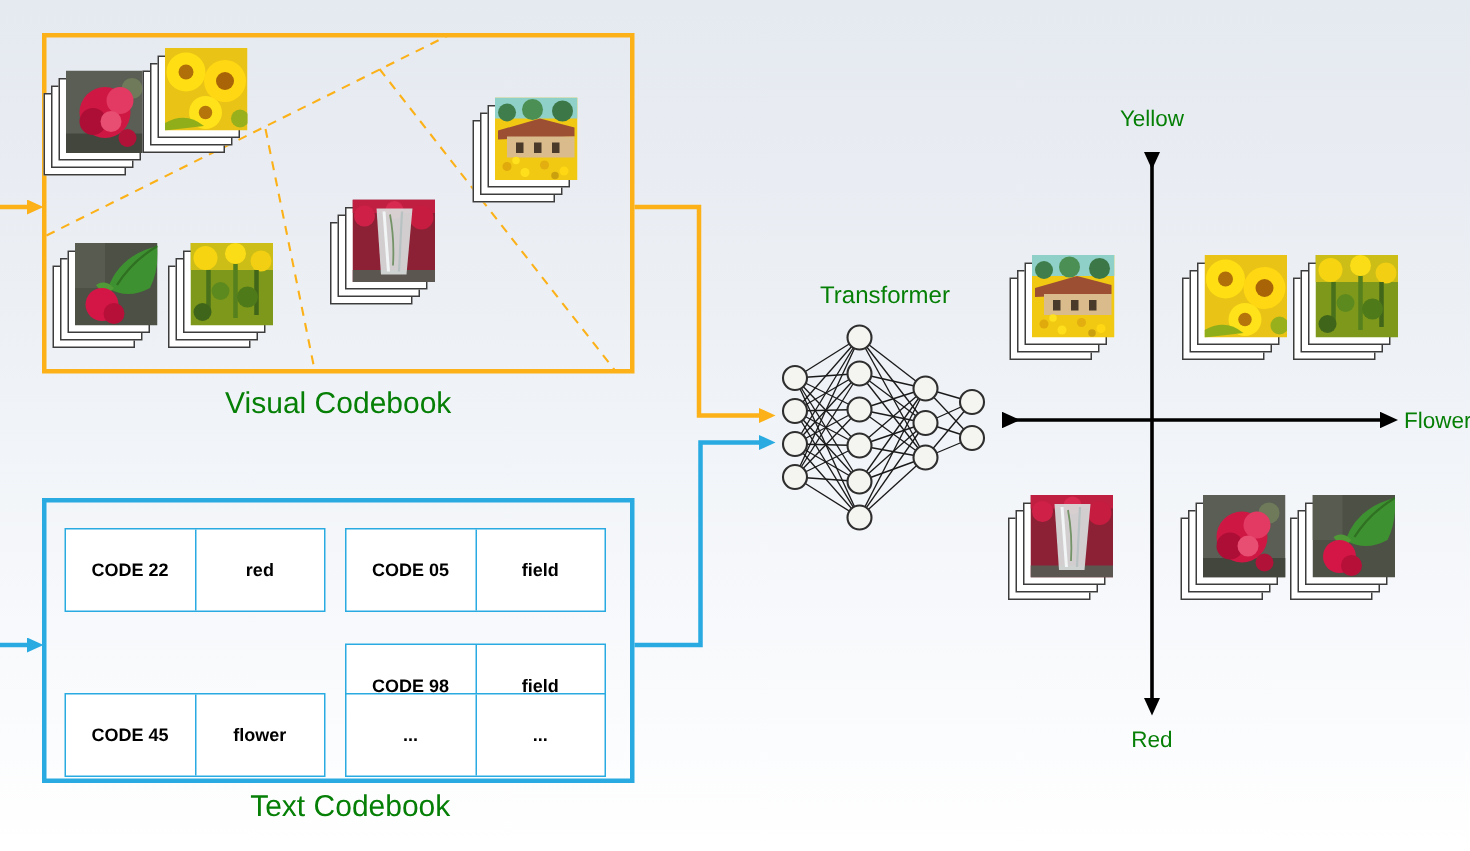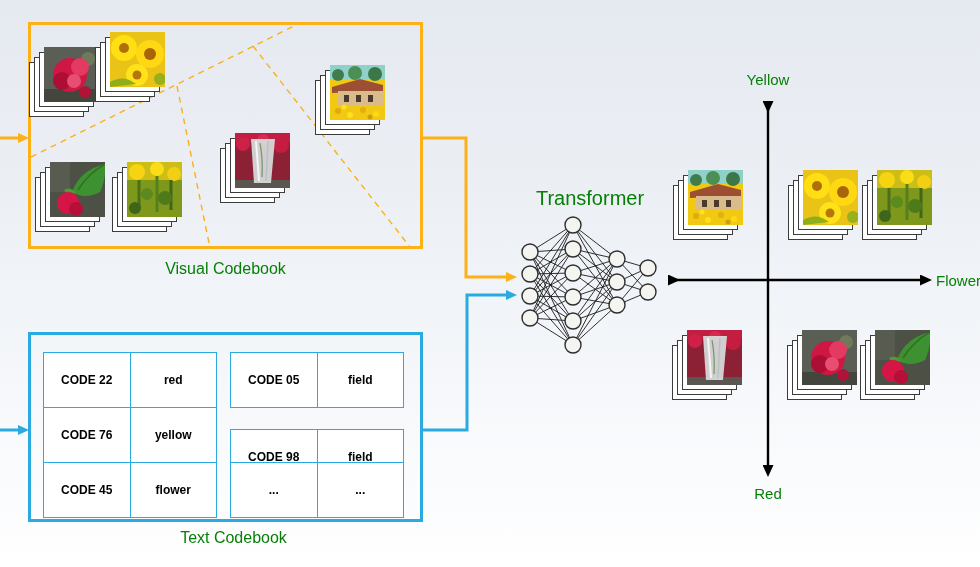--- a/index.html
+++ b/index.html
@@ -5,21 +5,21 @@
   html,body{margin:0;padding:0;}
   .canvas{
     position:relative;width:980px;height:567px;overflow:hidden;
     background:linear-gradient(180deg,#e5e9f0 0%,#ecf0f5 35%,#f6f8fb 70%,#ffffff 100%);
     font-family:"Liberation Sans",sans-serif;
   }
   svg.overlay{position:absolute;left:0;top:0;}
   .box{position:absolute;box-sizing:border-box;background:transparent;}
   .vbox{left:28px;top:22px;width:395px;height:227px;border:3px solid #FBB117;}
   .tbox{left:28px;top:332px;width:395px;height:190px;border:3px solid #29ABE2;}
-  .glabel{position:absolute;color:#067F06;font-size:16px;line-height:16px;}
+  .glabel{position:absolute;color:#067F06;font-size:20px;line-height:16px;}
   .center{text-align:center;}
   .cell{position:absolute;width:174px;height:56px;display:flex;background:#fff;
         border:1px solid #29ABE2;box-sizing:border-box;
         font-weight:bold;font-size:12px;color:#000;}
   .cell span{width:50%;display:flex;align-items:center;justify-content:center;}
   .cell .code{border-right:1px solid #29ABE2;}
   .stack{position:absolute;width:70px;height:70px;}
   .stack .pg{position:absolute;width:55px;height:55px;background:#fff;
              border:1.2px solid #3c3c3c;box-sizing:border-box;}
   .stack .p1{left:10px;top:5px;} .stack .p2{left:5px;top:10px;} .stack .p3{left:0;top:15px;}
@@ -311,37 +311,33 @@
   </div>
 
   <div class="cell" style="left:43px;top:352px">
     <span class="code">CODE 22</span>
     <span class="word">red</span>
   </div>
   <div class="cell" style="left:230px;top:352px">
     <span class="code">CODE 05</span>
     <span class="word">field</span>
   </div>
-  <div class="cell" style="left:43px;top:407px">
-    <span class="code">CODE 76</span>
-    <span class="word">yellow</span>
-  </div>
   <div class="cell" style="left:230px;top:429px">
     <span class="code">CODE 98</span>
     <span class="word">field</span>
   </div>
   <div class="cell" style="left:43px;top:462px">
     <span class="code">CODE 45</span>
     <span class="word">flower</span>
   </div>
   <div class="cell" style="left:230px;top:462px">
     <span class="code">...</span>
     <span class="word">...</span>
   </div>
 
   <div class="glabel center" style="left:28px;top:261px;width:395px">Visual Codebook</div>
   <div class="glabel center" style="left:36px;top:530px;width:395px">Text Codebook</div>
-  <div class="glabel center" style="left:490px;top:190px;width:200px;font-size:20px">Transformer</div>
+  <div class="glabel center" style="left:490px;top:190px;width:200px;font-size:16px">Transformer</div>
   <div class="glabel center" style="left:718px;top:72px;width:100px;font-size:15px">Yellow</div>
   <div class="glabel" style="left:936px;top:273px;font-size:15px">Flower</div>
   <div class="glabel center" style="left:718px;top:486px;width:100px;font-size:15px">Red</div>
 
 </div>
 
 </body></html>

